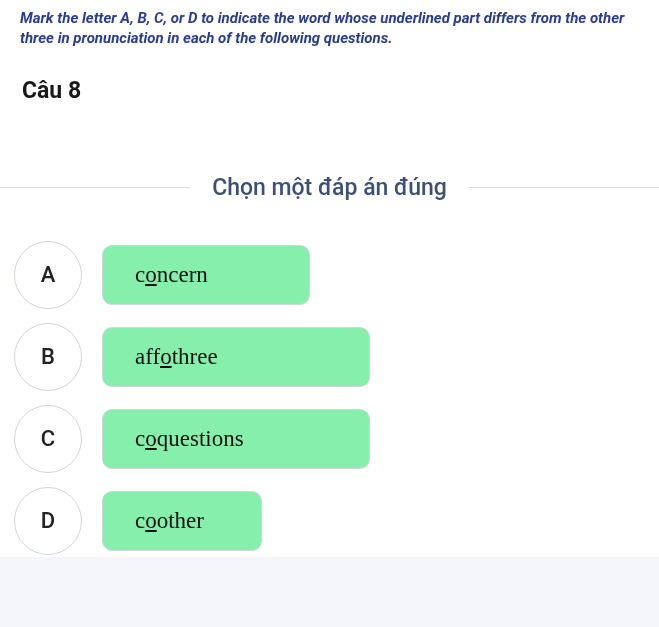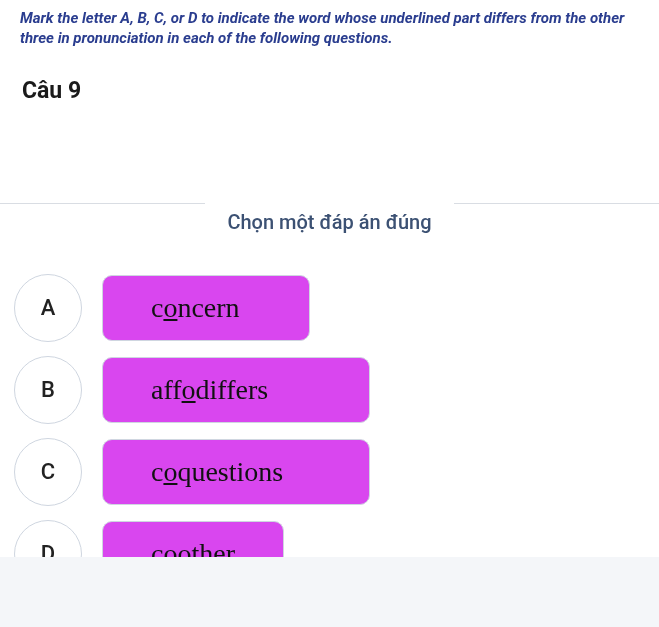--- a/index.html
+++ b/index.html
@@ -30,24 +30,23 @@
     margin-top: 70px;
     margin-bottom: 40px;
   }
   .choose-row .line {
     flex: 1;
     height: 1px;
     background: #d9dde3;
   }
   .choose-row .label {
     color: #3c5173;
-    font-size: 20px;
+    font-size: 23px;
     font-weight: 500;
     padding: 0 22px;
-    margin-top: 36px;
   }
   .options {
     padding: 0 0 0 14px;
   }
   .option-row {
     display: flex;
     align-items: center;
     gap: 20px;
     margin-bottom: 14px;
   }
@@ -61,67 +60,67 @@
     justify-content: center;
     font-size: 22px;
     font-weight: 500;
     color: #222;
     cursor: pointer;
     background: #fff;
   }
   .word-box {
     border: 1.5px solid #cfd6e0;
     border-radius: 10px;
-    padding: 16px 48px;
+    padding: 16px 32px;
     font-family: "Times New Roman", Times, serif;
-    font-size: 28px;
+    font-size: 23px;
     color: #111;
     cursor: pointer;
-    background: #d946ef;
+    background: #86efac;
     min-width: 160px;
   }
   .word-box .ul { text-decoration: underline; }
   .bottom-strip {
     position: absolute;
     left: 0;
     right: 0;
     bottom: 0;
     height: 70px;
     background: #f4f6f9;
   }
   .content-wrap { position: relative; height: 100%; }
   .options-wrap { padding-bottom: 20px; }
 </style>
 </head>
 <body>
 <div class="content-wrap">
 
 <div class="instructions">Mark the letter A, B, C, or D to indicate the word whose underlined part differs from the other three in pronunciation in each of the following questions.</div>
 
-<div class="question-label">Câu 9</div>
+<div class="question-label">Câu 8</div>
 
 <div class="choose-row">
   <div class="line"></div>
   <div class="label">Chọn một đáp án đúng</div>
   <div class="line"></div>
 </div>
 
 <div class="options options-wrap">
 
   <div class="option-row">
     <div class="letter-circle">A</div>
     <div class="word-box" style="min-width:208px;">
       <span>c</span><span class="ul">o</span><span>ncern</span>
     </div>
   </div>
 
   <div class="option-row">
     <div class="letter-circle">B</div>
     <div class="word-box" style="min-width:268px;">
-      <span>aff</span><span class="ul">o</span><span>differs</span>
+      <span>aff</span><span class="ul">o</span><span>three</span>
     </div>
   </div>
 
   <div class="option-row">
     <div class="letter-circle">C</div>
     <div class="word-box" style="min-width:268px;">
       <span>c</span><span class="ul">o</span><span>questions</span>
     </div>
   </div>
 

